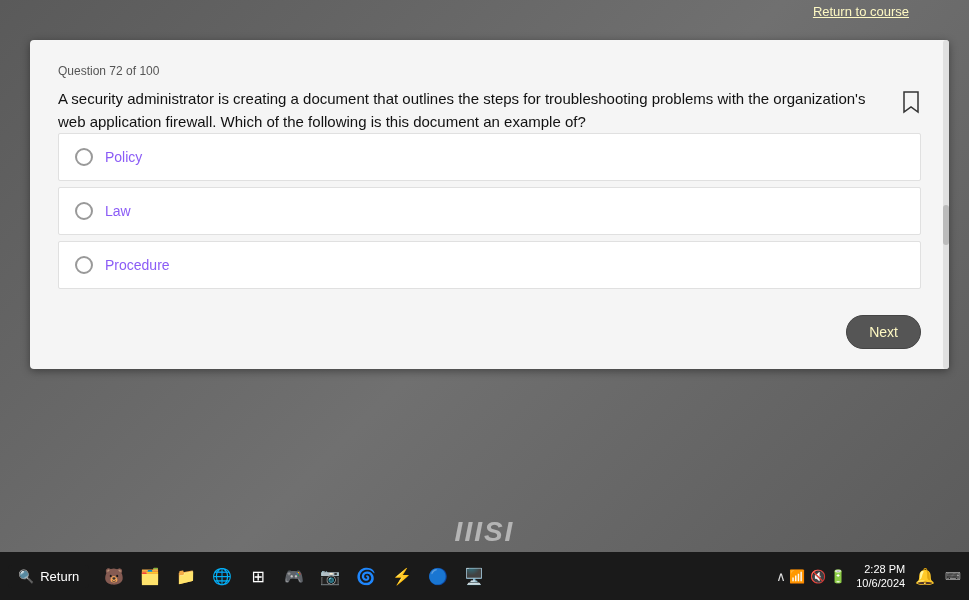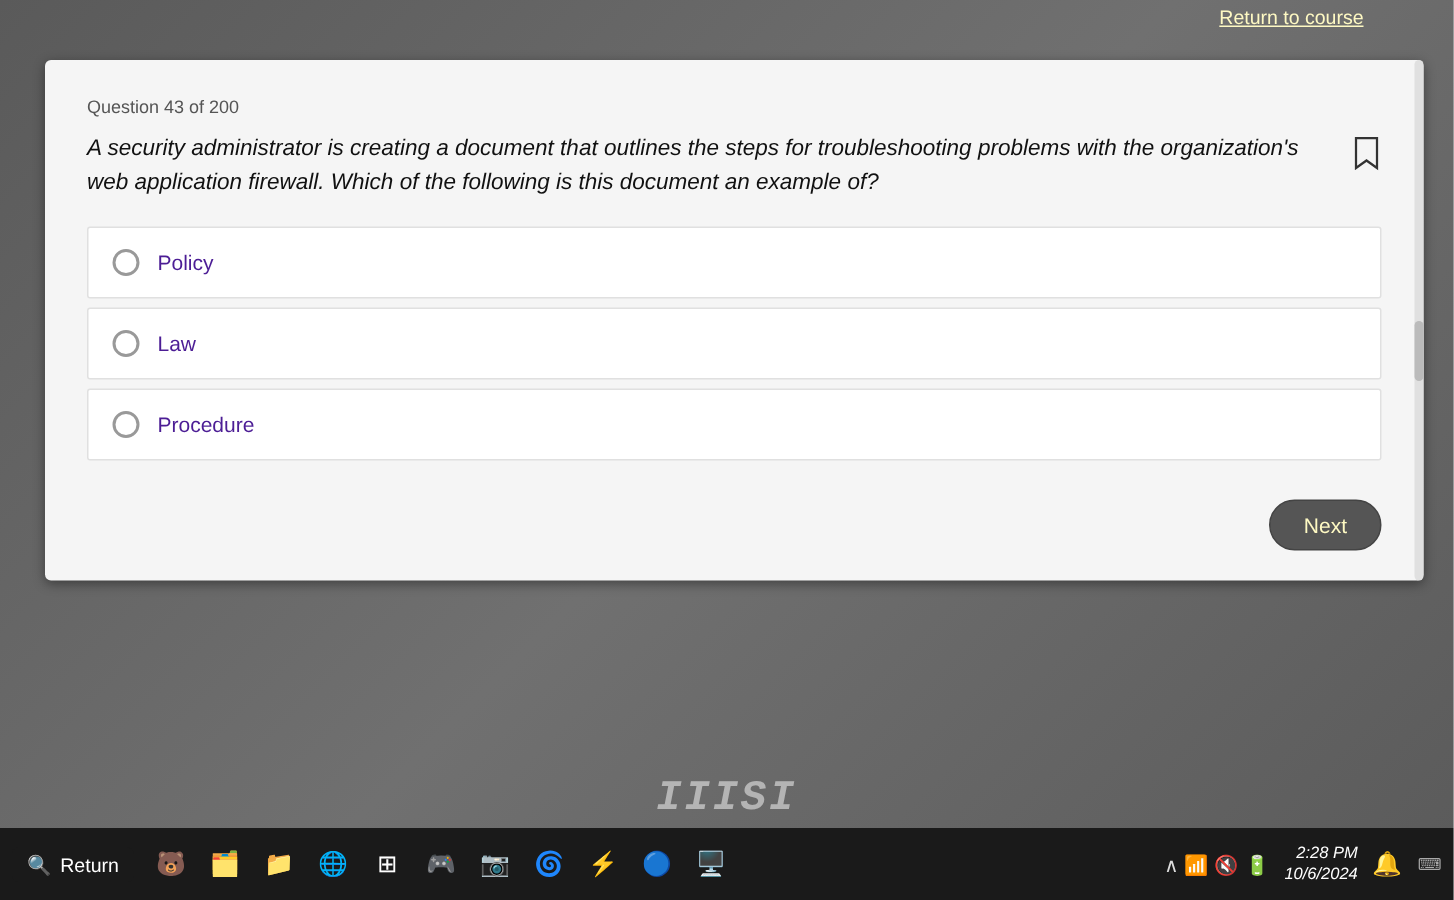--- a/index.html
+++ b/index.html
@@ -37,22 +37,20 @@
     .question-number {
       font-size: 12px;
       color: #555;
       margin-bottom: 10px;
     }
 
     .question-text-container {
       display: flex;
       justify-content: space-between;
       align-items: flex-start;
-      margin-bottom: 18px;
-      font-style: italic;
     }
 
     .question-text {
       font-size: 15px;
       color: #111;
       line-height: 1.5;
       flex: 1;
       padding-right: 16px;
     }
 
@@ -86,21 +84,21 @@
       height: 18px;
       border: 2px solid #999;
       border-radius: 50%;
       margin-right: 12px;
       flex-shrink: 0;
       background: #fff;
     }
 
     .option-label {
       font-size: 14px;
-      color: #4c1d95;
+      color: #8b5cf6;
     }
 
     
     .nav-buttons {
       display: flex;
       justify-content: flex-end;
       gap: 8px;
       margin-top: 16px;
       padding-top: 4px;
     }
@@ -179,21 +177,20 @@
       color: #fff;
     }
 
     .taskbar-time {
       display: flex;
       flex-direction: column;
       align-items: flex-end;
       font-size: 11px;
       color: #fff;
       line-height: 1.3;
-      font-style: italic;
     }
 
     .taskbar-sys-icons {
       display: flex;
       align-items: center;
       gap: 4px;
       font-size: 13px;
       color: #ddd;
     }
 
@@ -202,21 +199,20 @@
       position: absolute;
       bottom: 52px;
       left: 50%;
       transform: translateX(-50%);
       color: #fff;
       font-size: 28px;
       font-style: italic;
       font-weight: bold;
       letter-spacing: 2px;
       opacity: 0.5;
-      font-family: Liberation Mono, monospace;
     }
 
     
     .scroll-track {
       position: absolute;
       right: 0;
       top: 0;
       bottom: 0;
       width: 6px;
       background: #e0e0e0;
@@ -249,21 +245,21 @@
 </head>
 <body>
 
 <div class="bg"></div>
 
 <div class="return-link">Return to course</div>
 
 <div class="quiz-card-wrapper">
   <div class="card-inner">
 
-    <div class="question-number">Question 43 of 200</div>
+    <div class="question-number">Question 72 of 100</div>
 
     <div class="question-text-container">
       <div class="question-text">A security administrator is creating a document that outlines the steps for troubleshooting problems with the organization's web application firewall. Which of the following is this document an example of?</div>
       <svg class="bookmark-icon" viewBox="0 0 20 24" fill="none" xmlns="http://www.w3.org/2000/svg">
         <path d="M3 2h14v20l-7-5-7 5V2z" stroke="#333" stroke-width="1.5" fill="none"></path>
       </svg>
     </div>
 
     <div class="options-container">
 

